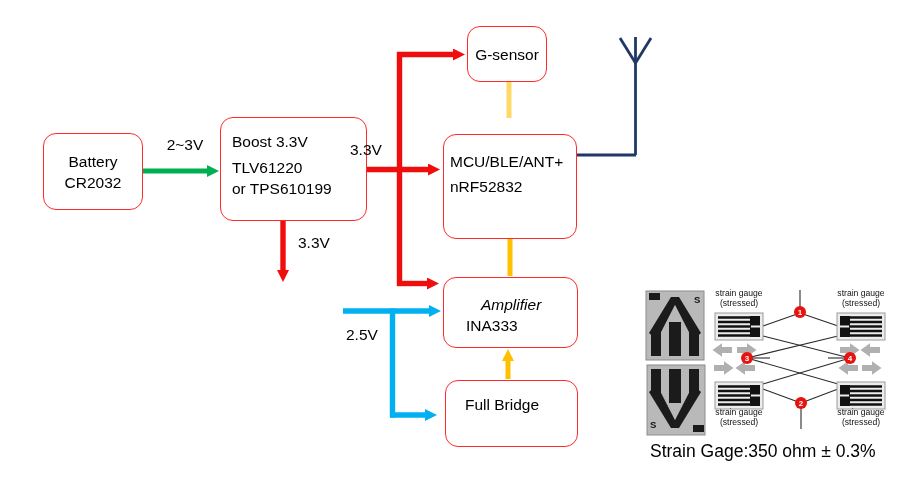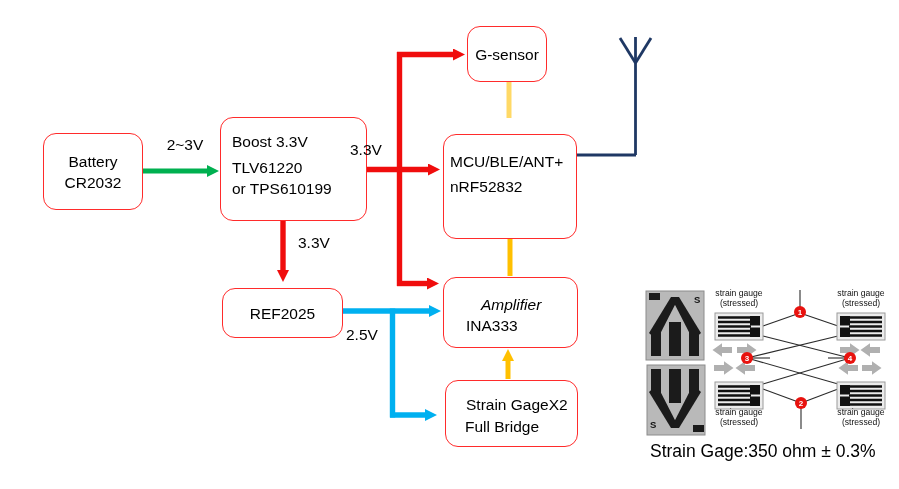--- a/index.html
+++ b/index.html
@@ -199,31 +199,27 @@
 
   <div class="box center" id="box-gsensor" style="left:467px;top:26px;width:80px;height:56px;">
     <span class="block-line">G-sensor</span>
   </div>
 
   <div class="box" id="box-mcu" style="left:443px;top:134px;width:134px;height:105px;">
     <span class="block-line l1">MCU/BLE/ANT+</span>
     <span class="block-line">nRF52832</span>
   </div>
 
-  <div class="box center" id="box-ref" style="left:222px;top:288px;width:121px;height:50px;">
-    <span class="block-line">REF2025</span>
-  </div>
 
   <div class="box" id="box-amp" style="left:443px;top:277px;width:135px;height:71px;">
     <span class="block-line l1">Amplifier</span>
     <span class="block-line">INA333</span>
   </div>
 
   <div class="box" id="box-strain" style="left:445px;top:380px;width:133px;height:67px;">
-    <span class="block-line l1">Strain GageX2</span>
     <span class="block-line">Full Bridge</span>
   </div>
 
   <div class="lbl" style="left:162px;top:136px;width:46px;text-align:center;">2~3V</div>
   <div class="lbl" style="left:350px;top:141px;">3.3V</div>
   <div class="lbl" style="left:298px;top:234px;">3.3V</div>
   <div class="lbl" style="left:346px;top:326px;">2.5V</div>
 
   <div class="bglabel" style="left:697px;top:288px;">
     <div>strain gauge</div>

